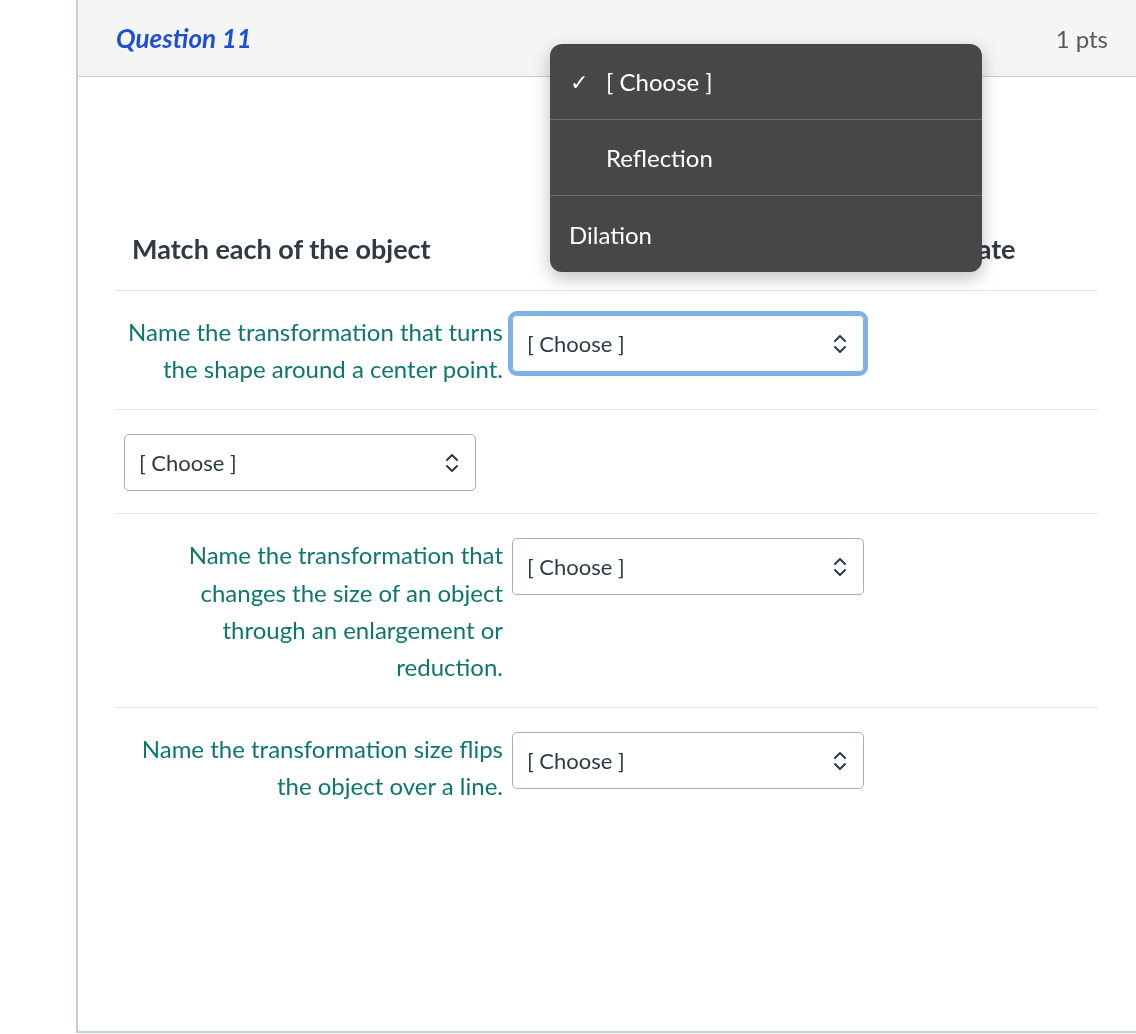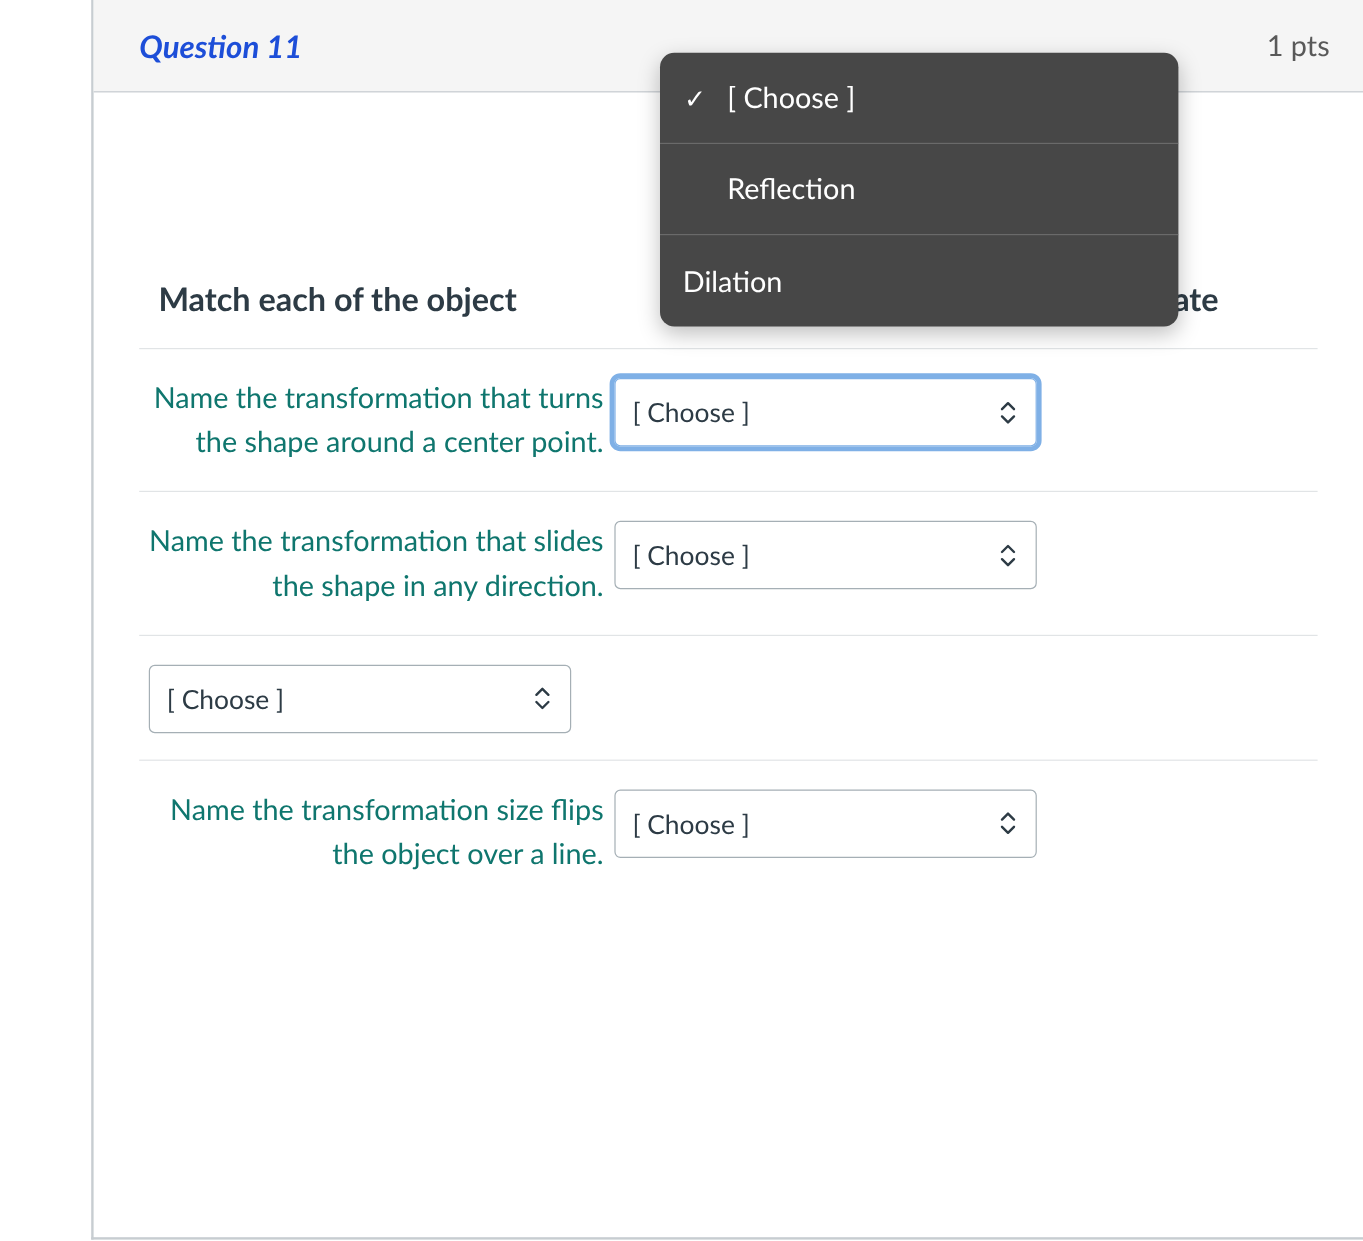--- a/index.html
+++ b/index.html
@@ -153,35 +153,35 @@
         <span class="updown-icon">
           <svg viewBox="0 0 16 22" width="16" height="22">
               <path d="M3 8 L8 3 L13 8" fill="none" stroke="#2d3b45" stroke-width="2" stroke-linecap="round" stroke-linejoin="round"></path>
               <path d="M3 14 L8 19 L13 14" fill="none" stroke="#2d3b45" stroke-width="2" stroke-linecap="round" stroke-linejoin="round"></path>
             </svg>
         </span>
       </div>
     </div>
 
     <div class="match-row">
-      <div class="match-label">Name the transformation that slides the shape in any direction.</div>
       <div class="select-wrap">
         <div class="select-box">
           <span>[ Choose ]</span>
         </div>
         <span class="updown-icon">
           <svg viewBox="0 0 16 22" width="16" height="22">
               <path d="M3 8 L8 3 L13 8" fill="none" stroke="#2d3b45" stroke-width="2" stroke-linecap="round" stroke-linejoin="round"></path>
               <path d="M3 14 L8 19 L13 14" fill="none" stroke="#2d3b45" stroke-width="2" stroke-linecap="round" stroke-linejoin="round"></path>
             </svg>
         </span>
       </div>
     </div>
 
     <div class="match-row">
+      <div class="match-label">Name the transformation that changes the size of an object through an enlargement or reduction.</div>
       <div class="select-wrap">
         <div class="select-box">
           <span>[ Choose ]</span>
         </div>
         <span class="updown-icon">
           <svg viewBox="0 0 16 22" width="16" height="22">
               <path d="M3 8 L8 3 L13 8" fill="none" stroke="#2d3b45" stroke-width="2" stroke-linecap="round" stroke-linejoin="round"></path>
               <path d="M3 14 L8 19 L13 14" fill="none" stroke="#2d3b45" stroke-width="2" stroke-linecap="round" stroke-linejoin="round"></path>
             </svg>
         </span>

